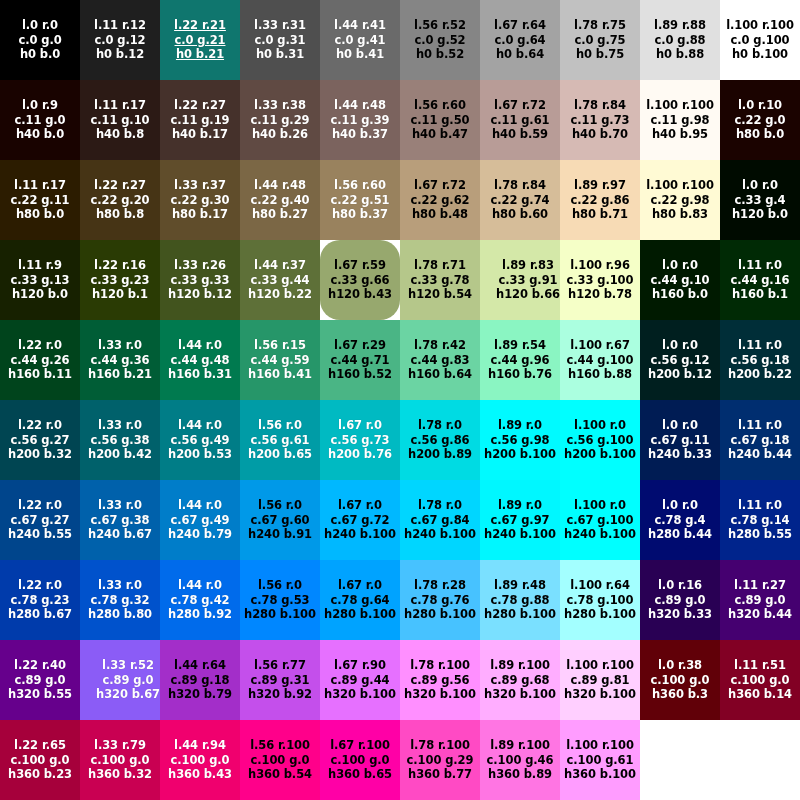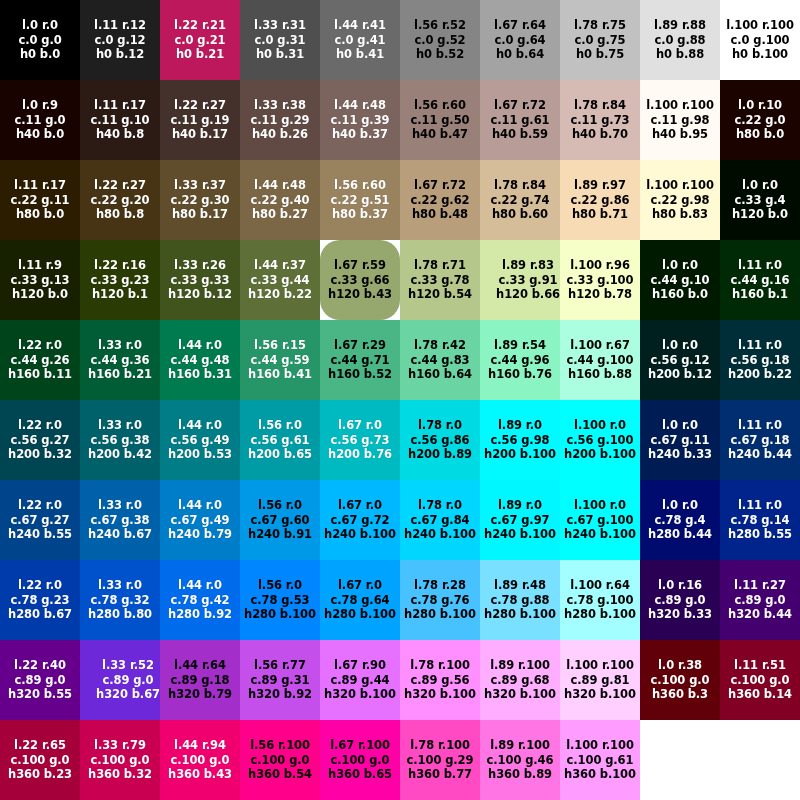--- a/index.html
+++ b/index.html
@@ -55,21 +55,21 @@
     <div class="swatch light-text" style="background-color: rgb(0, 0, 0);">
       <span class="line">l.0 r.0</span>
       <span class="line">c.0 g.0</span>
       <span class="line">h0 b.0</span>
     </div>
     <div class="swatch light-text" style="background-color: rgb(31, 31, 31);">
       <span class="line">l.11 r.12</span>
       <span class="line">c.0 g.12</span>
       <span class="line">h0 b.12</span>
     </div>
-    <div class="swatch light-text" style="background-color: #be185d;">
+    <div class="swatch light-text" style="background-color: #0f766e; text-decoration: underline;">
       <span class="line">l.22 r.21</span>
       <span class="line">c.0 g.21</span>
       <span class="line">h0 b.21</span>
     </div>
     <div class="swatch light-text" style="background-color: rgb(79, 79, 79);">
       <span class="line">l.33 r.31</span>
       <span class="line">c.0 g.31</span>
       <span class="line">h0 b.31</span>
     </div>
     <div class="swatch light-text" style="background-color: rgb(106, 106, 106);">
@@ -450,21 +450,21 @@
     <div class="swatch light-text" style="background-color: rgb(69, 0, 112);">
       <span class="line">l.11 r.27</span>
       <span class="line">c.89 g.0</span>
       <span class="line">h320 b.44</span>
     </div>
     <div class="swatch light-text" style="background-color: rgb(102, 0, 140);">
       <span class="line">l.22 r.40</span>
       <span class="line">c.89 g.0</span>
       <span class="line">h320 b.55</span>
     </div>
-    <div class="swatch light-text" style="background-color: #6d28d9; padding-left: 16px;">
+    <div class="swatch light-text" style="background-color: #8b5cf6; padding-left: 16px;">
       <span class="line">l.33 r.52</span>
       <span class="line">c.89 g.0</span>
       <span class="line">h320 b.67</span>
     </div>
     <div class="swatch dark-text" style="background-color: rgb(163, 46, 201);">
       <span class="line">l.44 r.64</span>
       <span class="line">c.89 g.18</span>
       <span class="line">h320 b.79</span>
     </div>
     <div class="swatch dark-text" style="background-color: rgb(196, 79, 235);">

